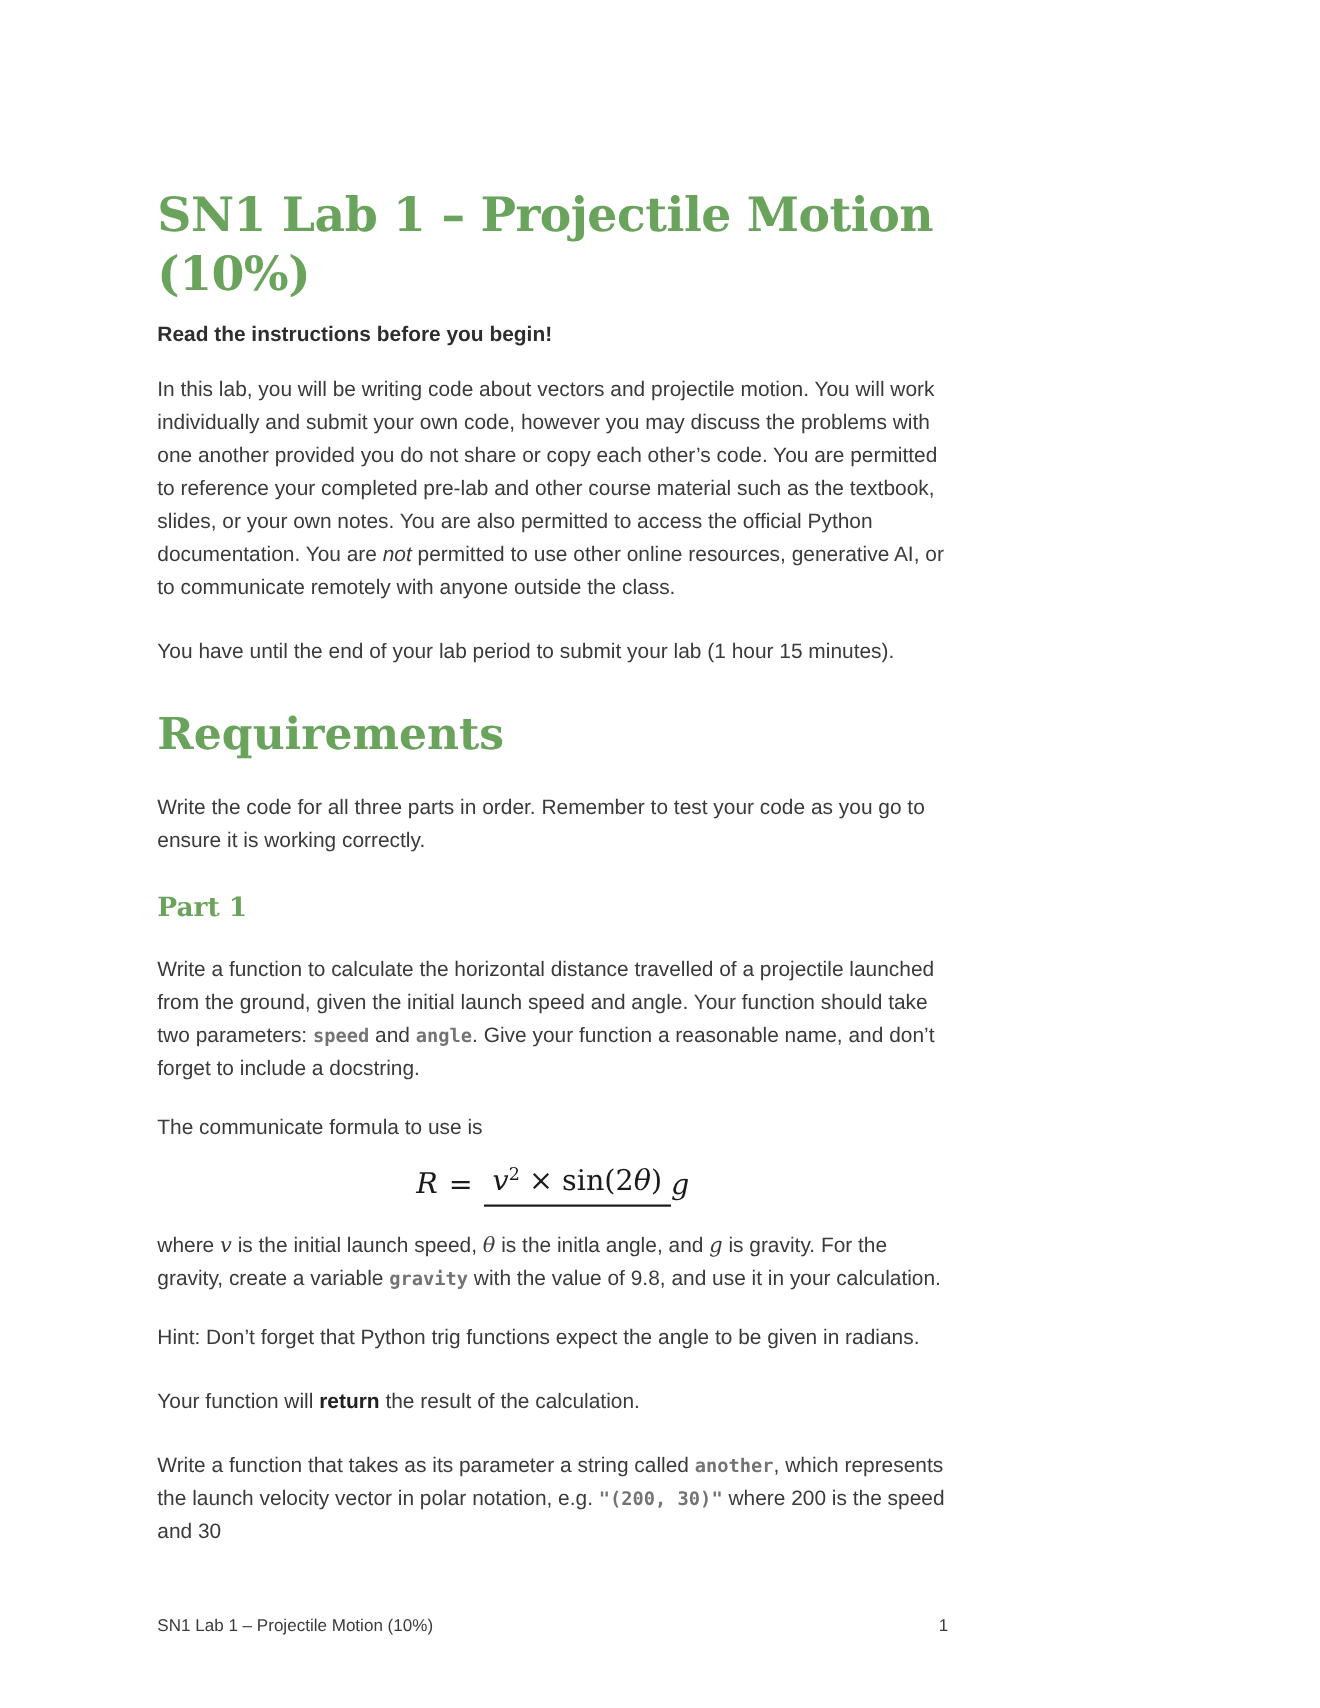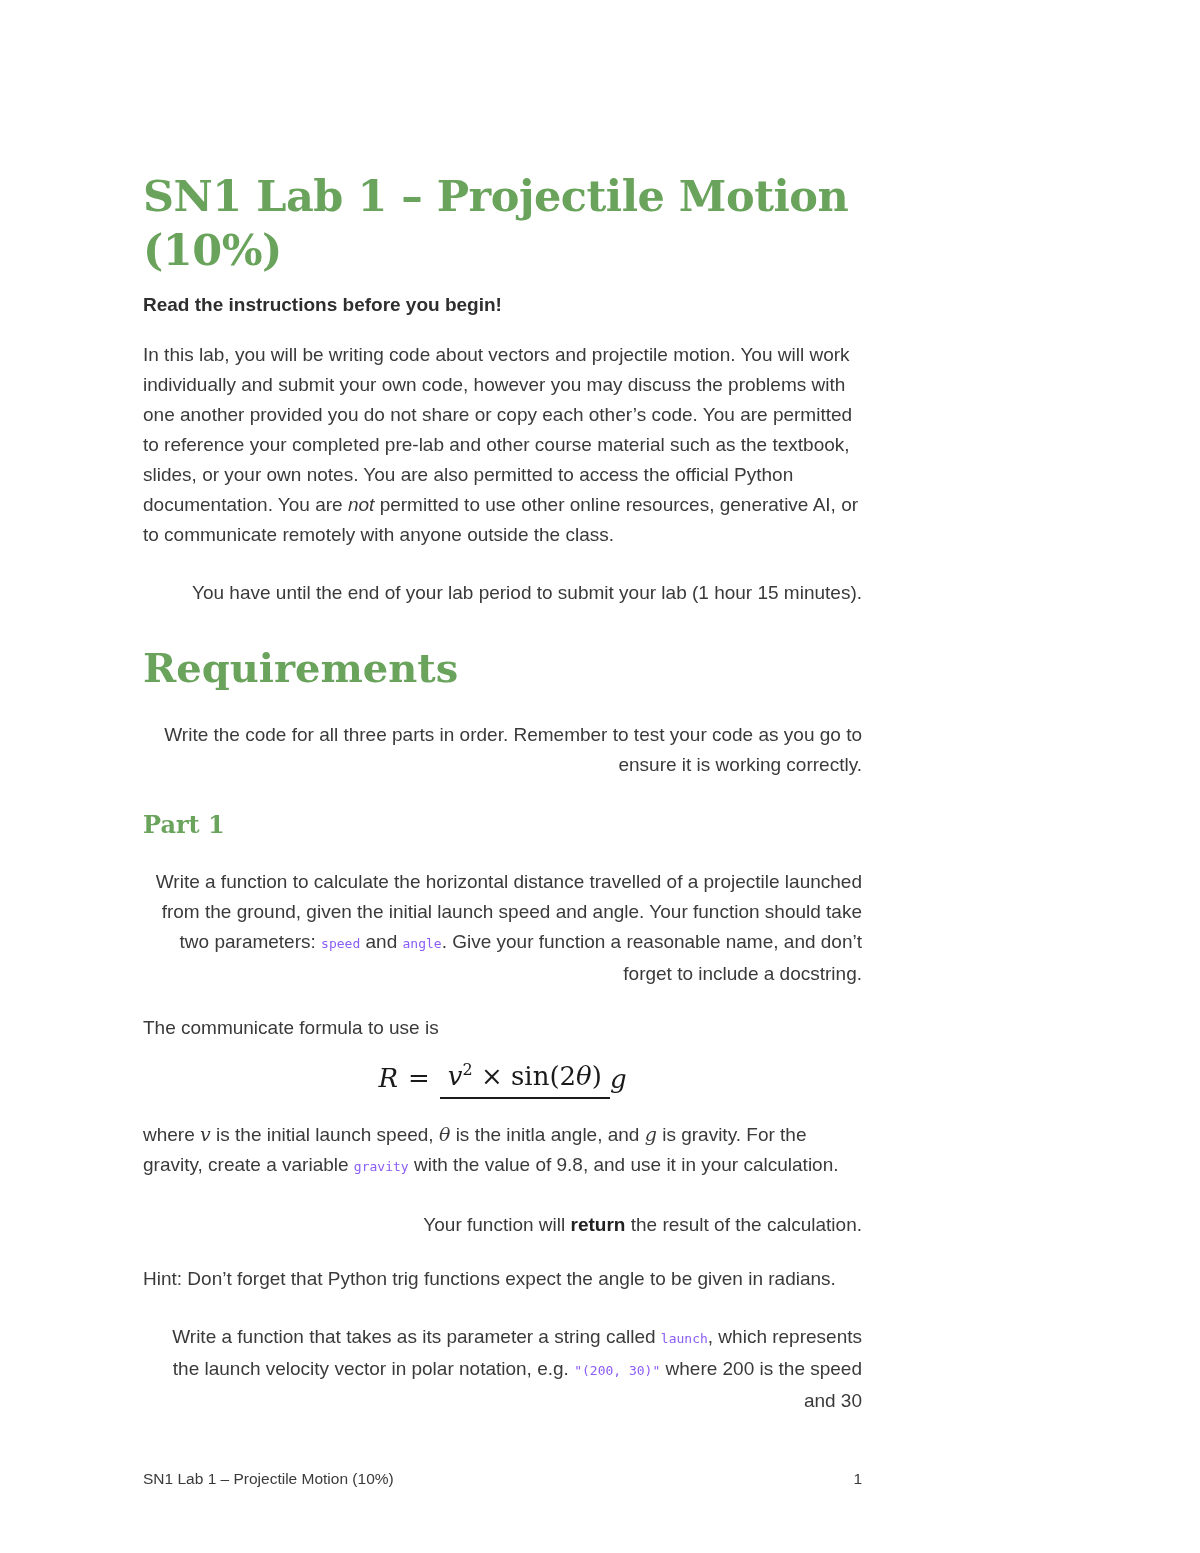--- a/index.html
+++ b/index.html
@@ -33,44 +33,44 @@
     font-size: 19px;
     font-weight: 700;
     color: #2e2e2e;
   }
   p.body-p {
     margin: 24px 0 0 0;
     font-size: 19px;
     line-height: 30px;
     max-width: 918px;
   }
-  p.body-p.gap-lg { margin-top: 28px; text-align: right; }
+  p.body-p.gap-lg { margin-top: 28px; }
   h2.section-h {
     margin: 36px 0 0 0;
     font-family: "DejaVu Serif", serif;
     font-weight: 700;
     font-size: 40px;
     line-height: 1.2;
     color: #6aa35c;
   }
   h3.part-h {
     margin: 31px 0 0 0;
     font-family: "DejaVu Serif", serif;
     font-weight: 700;
     font-size: 24px;
     line-height: 1.2;
     color: #6aa35c;
   }
   .it { font-style: italic; }
   .bd { font-weight: 700; color: #222; }
   .code {
     font-family: "DejaVu Sans Mono", "Liberation Mono", monospace;
-    font-weight: 400;
-    font-size: 13px;
-    color: #8b5cf6;
+    font-weight: 700;
+    font-size: 17px;
+    color: #737373;
   }
   .mathvar {
     font-family: "DejaVu Serif", serif;
     font-style: italic;
     font-size: 19px;
   }
   .formula-row {
     margin-top: 18px;
     text-align: center;
     font-family: "DejaVu Serif", serif;
@@ -132,26 +132,26 @@
 
     <div class="formula-row">
       <span class="it">R</span><span class="eq">=</span><span class="frac">
           <span class="num"><span class="it">v</span><sup>2</sup><span> × sin(2</span><span class="it">θ</span><span>)</span></span>
           <span class="den it">g</span>
         </span>
     </div>
 
     <p class="body-p" style="margin-top:20px"><span>where </span><span class="mathvar">v</span><span> is the initial launch speed, </span><span class="mathvar">θ</span><span> is the initla angle, and </span><span class="mathvar">g</span><span> is gravity. For the gravity, create a variable </span><span class="code">gravity</span><span> with the value of 9.8, and use it in your calculation.</span></p>
 
+    <p class="body-p">Hint: Don’t forget that Python trig functions expect the angle to be given in radians.</p>
+
     <p class="body-p gap-lg"><span>Your function will </span><span class="bd">return</span><span> the result of the calculation.</span></p>
 
-    <p class="body-p">Hint: Don’t forget that Python trig functions expect the angle to be given in radians.</p>
 
-
-    <p class="body-p gap-lg"><span>Write a function that takes as its parameter a string called </span><span class="code">launch</span><span>, which represents the launch velocity vector in polar notation, e.g. </span><span class="code">"(200, 30)"</span><span> where 200 is the speed and 30</span></p>
+    <p class="body-p gap-lg"><span>Write a function that takes as its parameter a string called </span><span class="code">another</span><span>, which represents the launch velocity vector in polar notation, e.g. </span><span class="code">"(200, 30)"</span><span> where 200 is the speed and 30</span></p>
 
   </div>
 
   <div class="footer">
     <span>SN1 Lab 1 – Projectile Motion (10%)</span>
     <span>1</span>
   </div>
 </div>
 
 </body></html>

